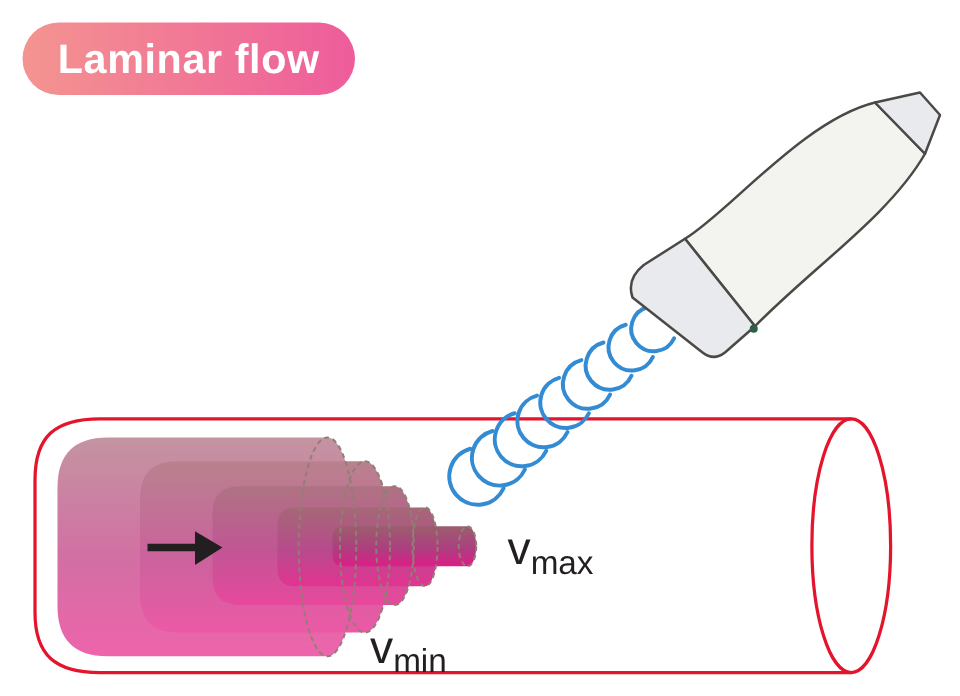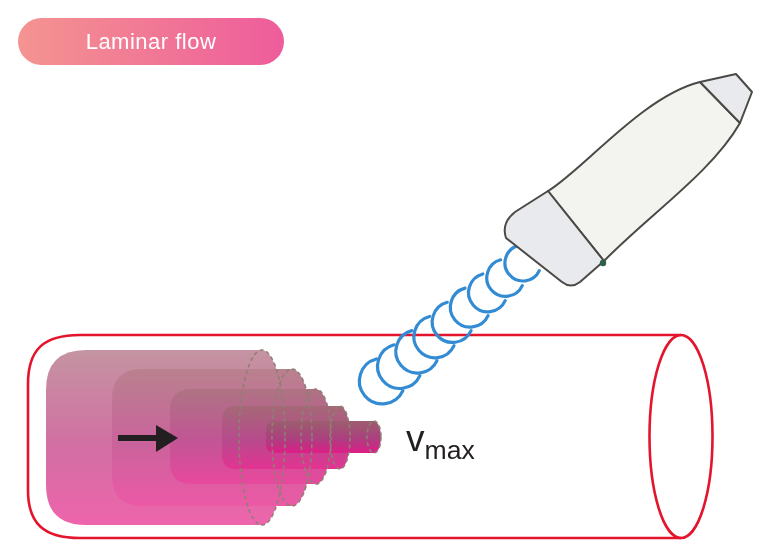--- a/index.html
+++ b/index.html
@@ -1,20 +1,20 @@
 <!DOCTYPE html>
 <html><head>
 <meta charset="utf-8">
 <style>
   html,body{margin:0;padding:0;background:#ffffff;}
   #stage{position:relative;width:768px;height:557px;background:#ffffff;overflow:hidden;
          font-family:"Liberation Sans",sans-serif;}
-  #badge{position:absolute;left:18px;top:18px;width:266px;height:47px;border-radius:30px;
+  #badge{position:absolute;left:18px;top:18px;width:266px;height:58px;border-radius:30px;
          display:flex;align-items:center;justify-content:center;
-         font-size:22px;letter-spacing:.5px;}
+         font-size:33px;letter-spacing:.5px;font-weight:bold;}
   #diagram{position:absolute;left:0;top:0;}
   .vlabel{position:absolute;line-height:1;font-size:37px;}
   .vlabel sub{font-size:.72em;vertical-align:-0.30em;line-height:1;}
   #vmax{left:392px;top:420px;}
   #vmin{left:296px;top:499px;}
 </style>
 </head>
 <body>
 
 <div id="stage">
@@ -87,14 +87,15 @@
       <path d="M 700 82 L 736 74 L 752 92 L 740 123 Z" fill="#E8EAED" stroke="#4B4945"></path>
       <path d="M 548 191 L 515 212 Q 501 223 506 238 L 562 282 Q 571 289 580 282 L 604 261 Z" fill="#E8EAED" stroke="#4B4945"></path>
       <circle cx="603" cy="263" r="3.2" stroke="none" fill="#2C5F47"></circle>
     </g>
   </svg>
 
   <div id="badge" style="background: linear-gradient(90deg, rgb(244, 148, 144), rgb(238, 92, 155)); color: rgb(255, 255, 255);">Laminar flow</div>
 
   <div id="vmax" class="vlabel" style="color: rgb(35, 31, 32); margin-left: 14px;"><span>v</span><sub>max</sub></div>
 
+  <div id="vmin" class="vlabel" style="color: rgb(35, 31, 32);"><span>v</span><sub>min</sub></div>
 
 </div>
 
 </body></html>

